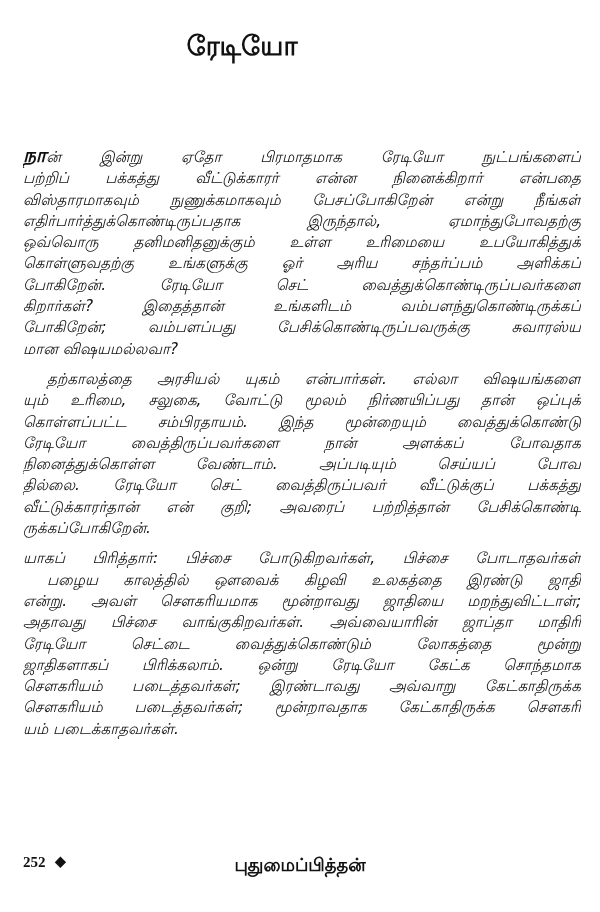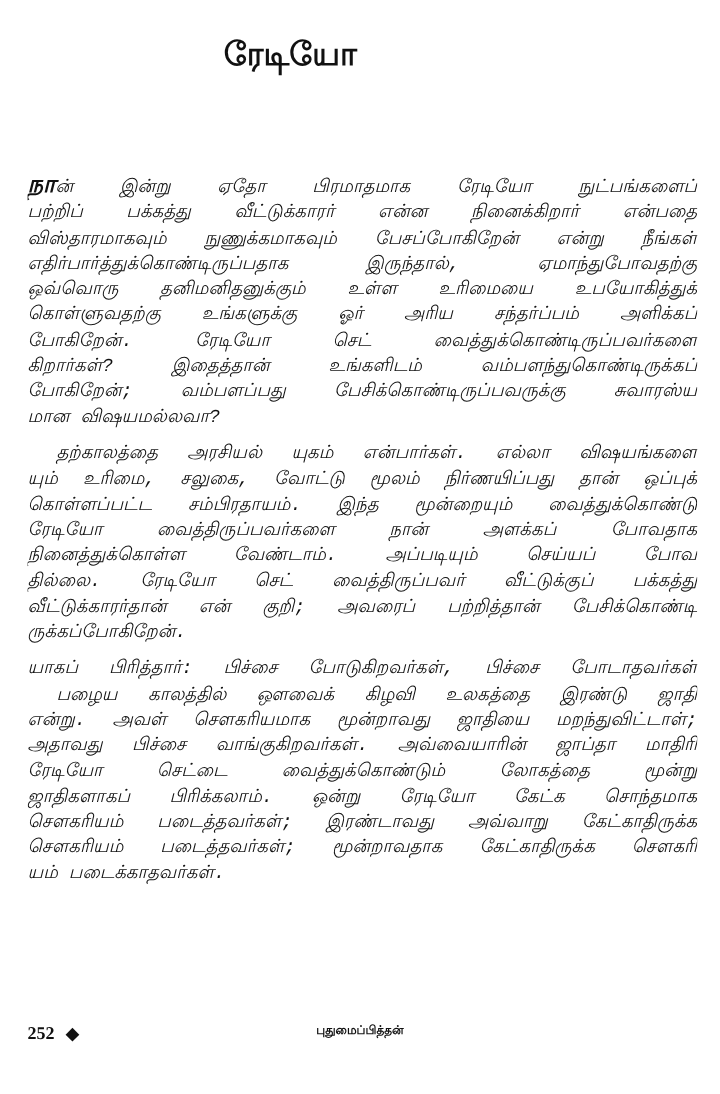--- a/index.html
+++ b/index.html
@@ -9,32 +9,32 @@
       position: absolute; top: 30px; left: 0; width: 484px; text-align: center;
       font-family: "DejaVu Sans", sans-serif; font-weight: bold; font-size: 27px; color: #111;
     }
     .body-text {
       position: absolute; left: 23px; top: 145px; width: 558px;
       font-family: "DejaVu Sans", sans-serif; font-size: 15.2px; line-height: 21.3px;
       font-style: italic; color: #111;
     }
     .para { margin: 0; text-align: justify; }
     .para + .para { margin-top: 9px; }
-    .line { display: block; text-align: justify; text-align-last: justify; white-space: nowrap; overflow: hidden; font-family: Liberation Mono, monospace; }
+    .line { display: block; text-align: justify; text-align-last: justify; white-space: nowrap; overflow: hidden; }
     .line.last { text-align-last: left; }
     .indent { padding-left: 24px; }
     .dropcap { font-weight: bold; font-size: 20px; font-style: italic; }
     .footer {
       position: absolute; top: 854px; left: 0; width: 600px; height: 20px;
       font-family: "Liberation Serif", serif; font-size: 15px; color: #111; font-weight: bold;
     }
     .page-num { position: absolute; left: 23px; top: 0; }
     .diamond { position: absolute; left: 55px; top: -1px; font-size: 14px; }
     .book-author { position: absolute; left: 0; width: 600px; text-align: center; top: 0;
-      font-family: "DejaVu Sans", sans-serif; font-size: 10px; }
+      font-family: "DejaVu Sans", sans-serif; font-size: 18px; }
   </style>
 </head>
 <body>
 
 <div class="page">
   <div class="title">ரேடியோ</div>
 
   <div class="body-text">
     <div class="para">
       <span class="line"><span class="dropcap">நா</span><span>ன் இன்று ஏதோ பிரமாதமாக ரேடியோ நுட்பங்களைப்</span></span>

